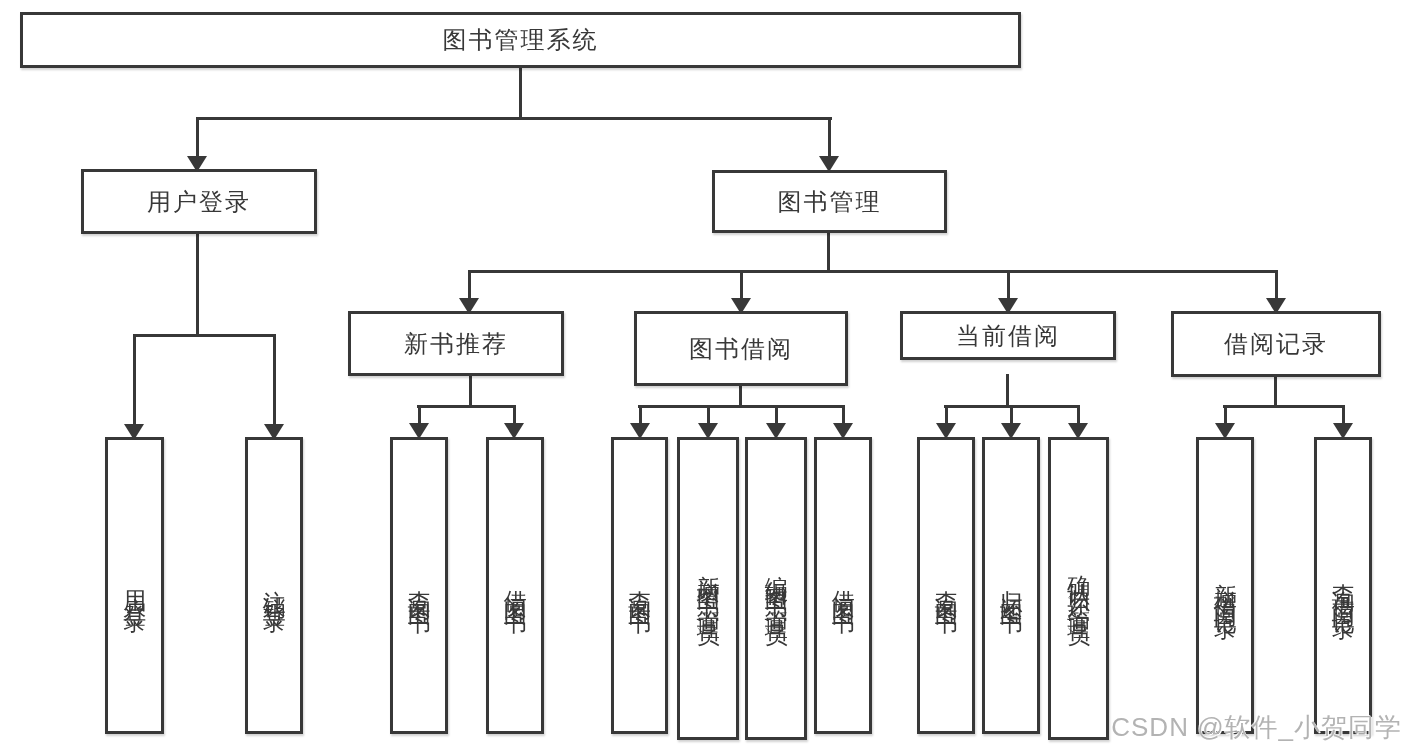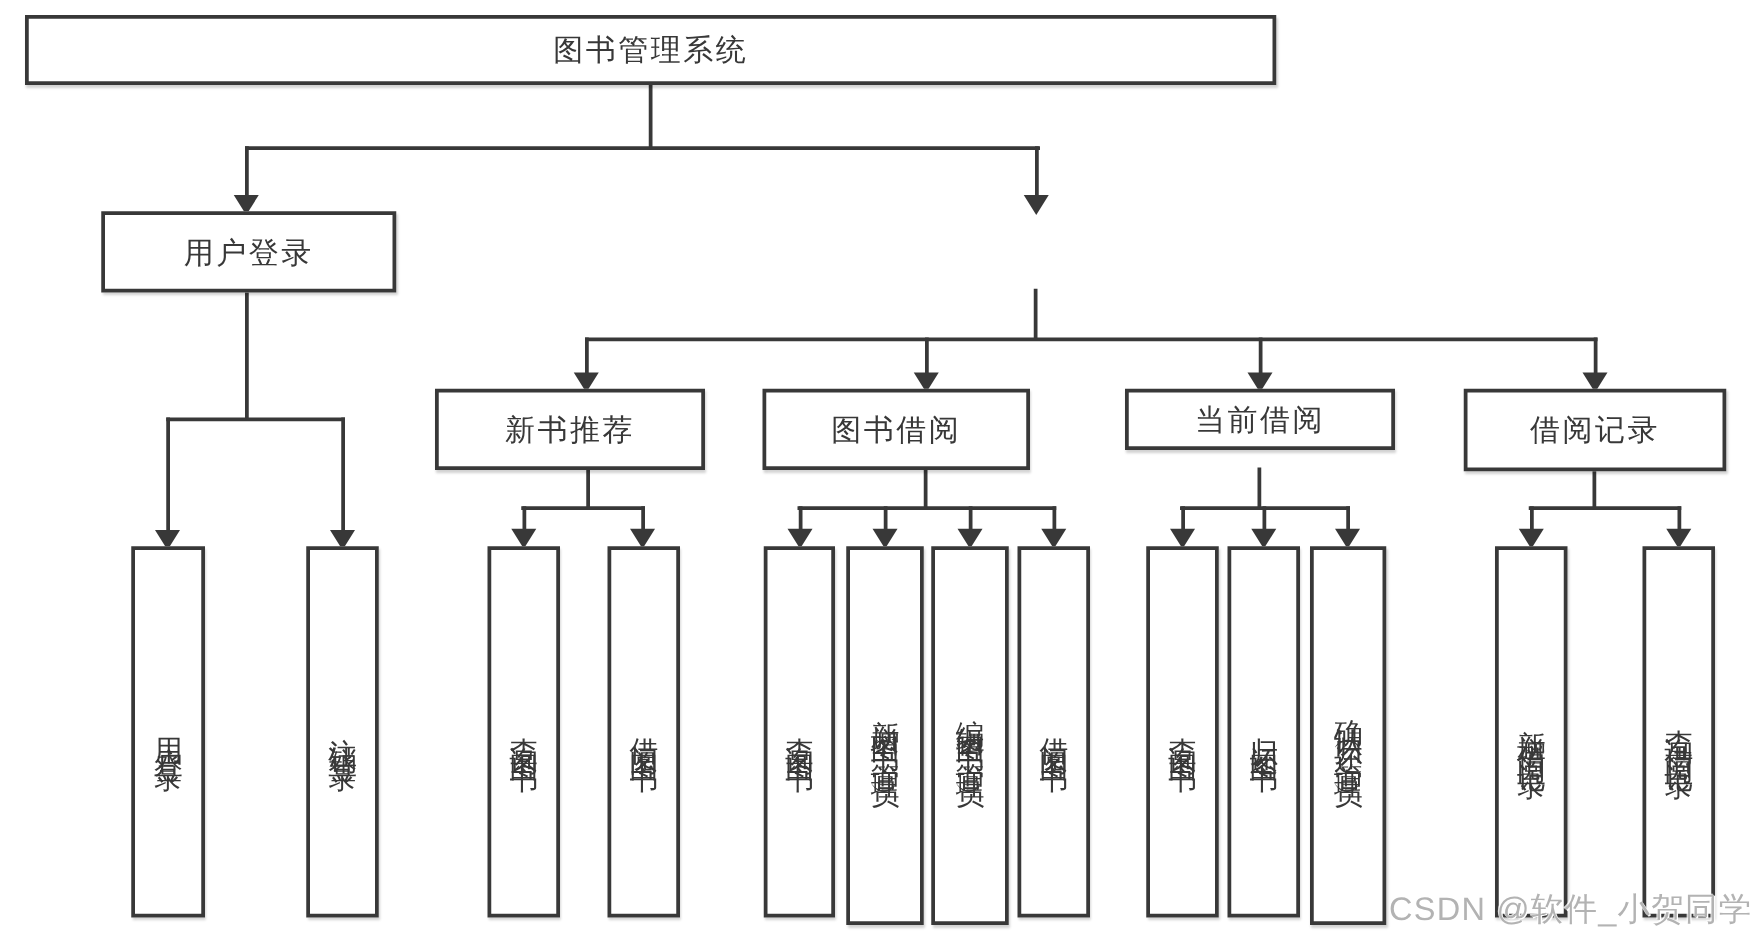--- a/index.html
+++ b/index.html
@@ -110,25 +110,28 @@
   <div class="arrow" style="left:1215px;top:405px;height:34px"></div>
   <div class="arrow" style="left:1333px;top:405px;height:34px"></div>
 
   <div class="node" style="left:20px;top:12px;width:1001px;height:56px">
     <span>图书管理系统</span>
   </div>
 
   <div class="node" style="left:81px;top:169px;width:236px;height:65px">
     <span>用户登录</span>
   </div>
+  <div class="node" style="left:712px;top:170px;width:235px;height:63px">
+    <span>图书管理</span>
+  </div>
 
   <div class="node" style="left:348px;top:311px;width:216px;height:65px">
     <span>新书推荐</span>
   </div>
-  <div class="node" style="left:610px;top:311px;width:214px;height:65px">
+  <div class="node" style="left:634px;top:311px;width:214px;height:75px">
     <span>图书借阅</span>
   </div>
   <div class="node" style="left:900px;top:311px;width:216px;height:49px">
     <span>当前借阅</span>
   </div>
   <div class="node" style="left:1171px;top:311px;width:210px;height:66px">
     <span>借阅记录</span>
   </div>
 
   <div class="node leaf" style="left:105px;top:437px;width:59px;height:297px">

